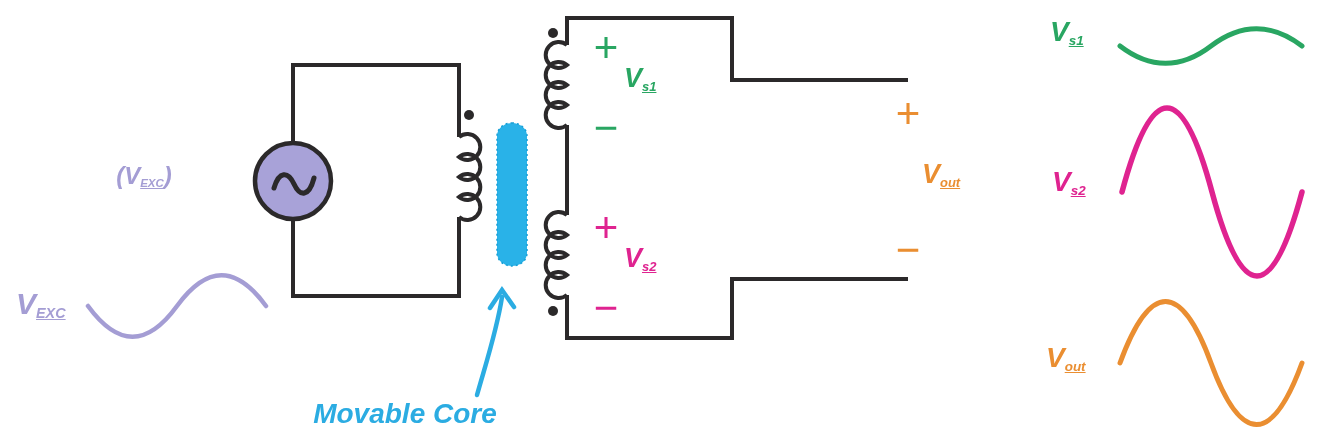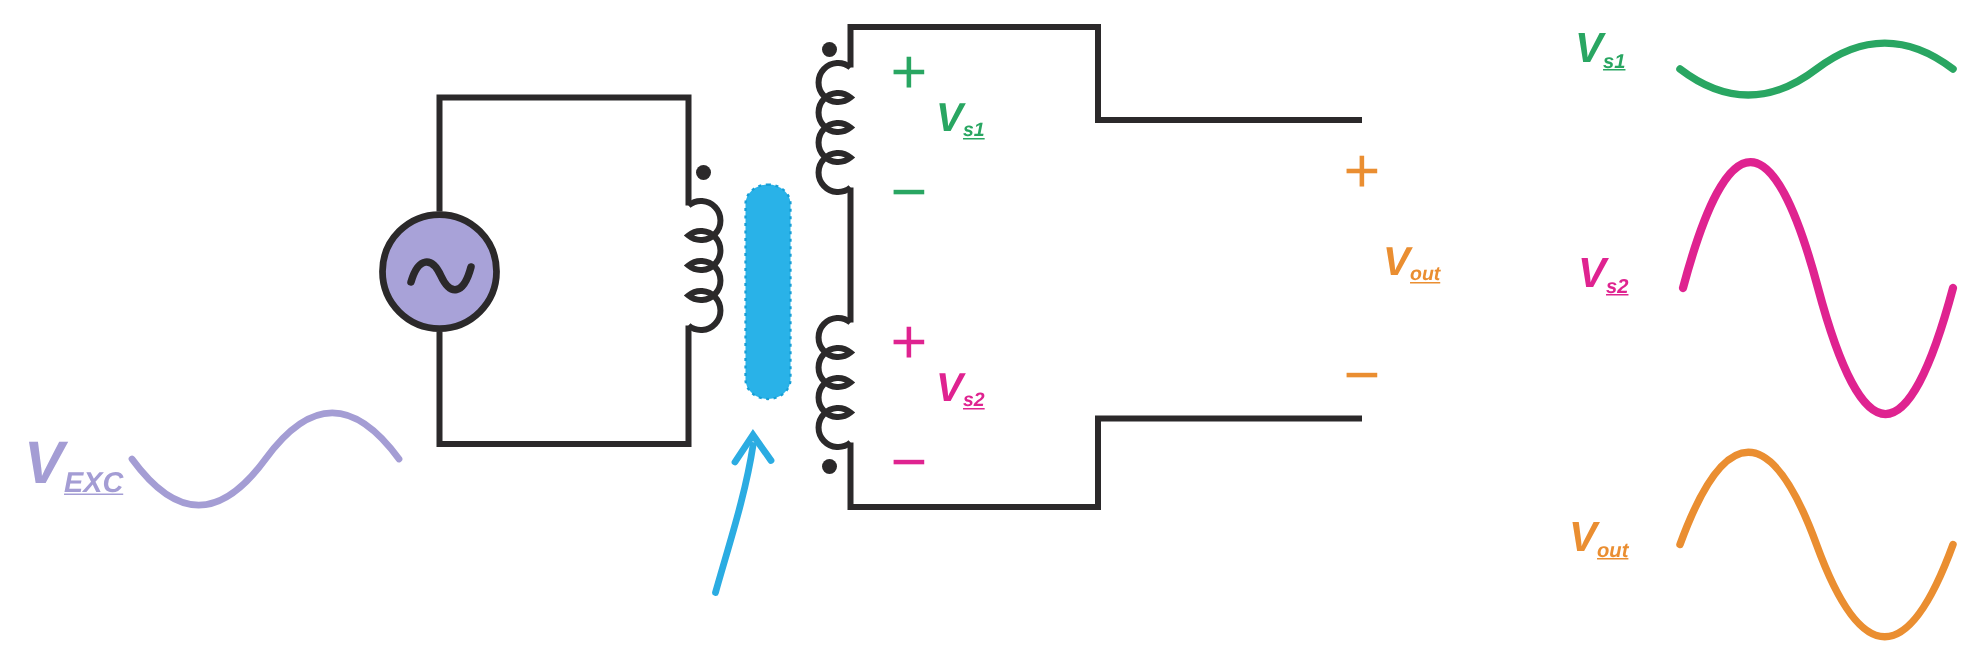--- a/index.html
+++ b/index.html
@@ -29,21 +29,21 @@
   .lavender-t{color:var(--lavender);}
   .green-t{color:var(--green);}
   .pink-t{color:var(--pink);}
   .orange-t{color:var(--orange);}
   .cyan-t{color:var(--cyan);}
   .vmain{font-style:italic;font-weight:bold;}
   .vsub{font-size:0.48em;font-style:italic;font-weight:bold;vertical-align:-0.3em;letter-spacing:0;text-decoration:underline;}
   .sign{position:absolute;font-style:normal;font-weight:400;line-height:1;text-align:center;width:44px;}
   .ac-block{left:38px;top:162px;width:212px;text-align:center;font-size:27px;}
   .ac-line2{font-size:24px;margin-top:1px;}
-  .vexc-lbl{left:16px;top:288px;font-size:40px;}
+  .vexc-lbl{left:16px;top:288px;font-size:30px;}
   .vs1-lbl{left:624px;top:64px;font-size:27px;}
   .vs2-lbl{left:624px;top:244px;font-size:27px;}
   .vout-lbl{left:922px;top:160px;font-size:27px;}
   .core-lbl{left:298px;top:399px;width:214px;text-align:center;font-size:28px;}
   .wf-vs1{left:1050px;top:17px;font-size:28px;}
   .wf-vs2{left:1052px;top:167px;font-size:28px;}
   .wf-vout{left:1046px;top:343px;font-size:28px;}
 </style>
 </head>
 <body>
@@ -71,34 +71,36 @@
     <circle class="dot" cx="553" cy="33" r="5"></circle>
     <circle class="dot" cx="553" cy="311" r="5"></circle>
 
     <path class="wave-exc" d="M88,306 c30,41 59,41 89,0 c30,-41 59,-41 89,0"></path>
     <path class="wave-green" d="M1120,46 c30,23 61,23 91,0 c30,-23 61,-23 91,0"></path>
     <path class="wave-pink" d="M1122,192 c30,-112 60,-112 90,0 c30,112 60,112 90,0"></path>
     <path class="wave-orange" d="M1120,363 c30,-82 61,-82 91,0 c30,82 61,82 91,0"></path>
   </svg>
 
   <div class="lbl lavender-t ac-block">
+    <div class="ac-line2"><span>(</span><span class="vmain">V</span><span class="vsub">EXC</span><span>)</span></div>
   </div>
 
   <div class="lbl lavender-t vexc-lbl"><span class="vmain">V</span><span class="vsub">EXC</span></div>
 
   <div class="sign green-t" style="left:584px;top:27px;font-size:42px;">+</div>
   <div class="lbl green-t vs1-lbl"><span class="vmain">V</span><span class="vsub">s1</span></div>
   <div class="sign green-t" style="left:584px;top:107px;font-size:42px;">−</div>
 
   <div class="sign pink-t" style="left:584px;top:207px;font-size:42px;">+</div>
   <div class="lbl pink-t vs2-lbl"><span class="vmain">V</span><span class="vsub">s2</span></div>
   <div class="sign pink-t" style="left:584px;top:287px;font-size:42px;">−</div>
 
   <div class="sign orange-t" style="left:886px;top:93px;font-size:42px;">+</div>
   <div class="lbl orange-t vout-lbl"><span class="vmain">V</span><span class="vsub">out</span></div>
   <div class="sign orange-t" style="left:886px;top:229px;font-size:42px;">−</div>
 
+  <div class="lbl cyan-t core-lbl">Movable Core</div>
 
   <div class="lbl green-t wf-vs1"><span class="vmain">V</span><span class="vsub">s1</span></div>
   <div class="lbl pink-t wf-vs2"><span class="vmain">V</span><span class="vsub">s2</span></div>
   <div class="lbl orange-t wf-vout"><span class="vmain">V</span><span class="vsub">out</span></div>
 
 </div>
 
 </body></html>

